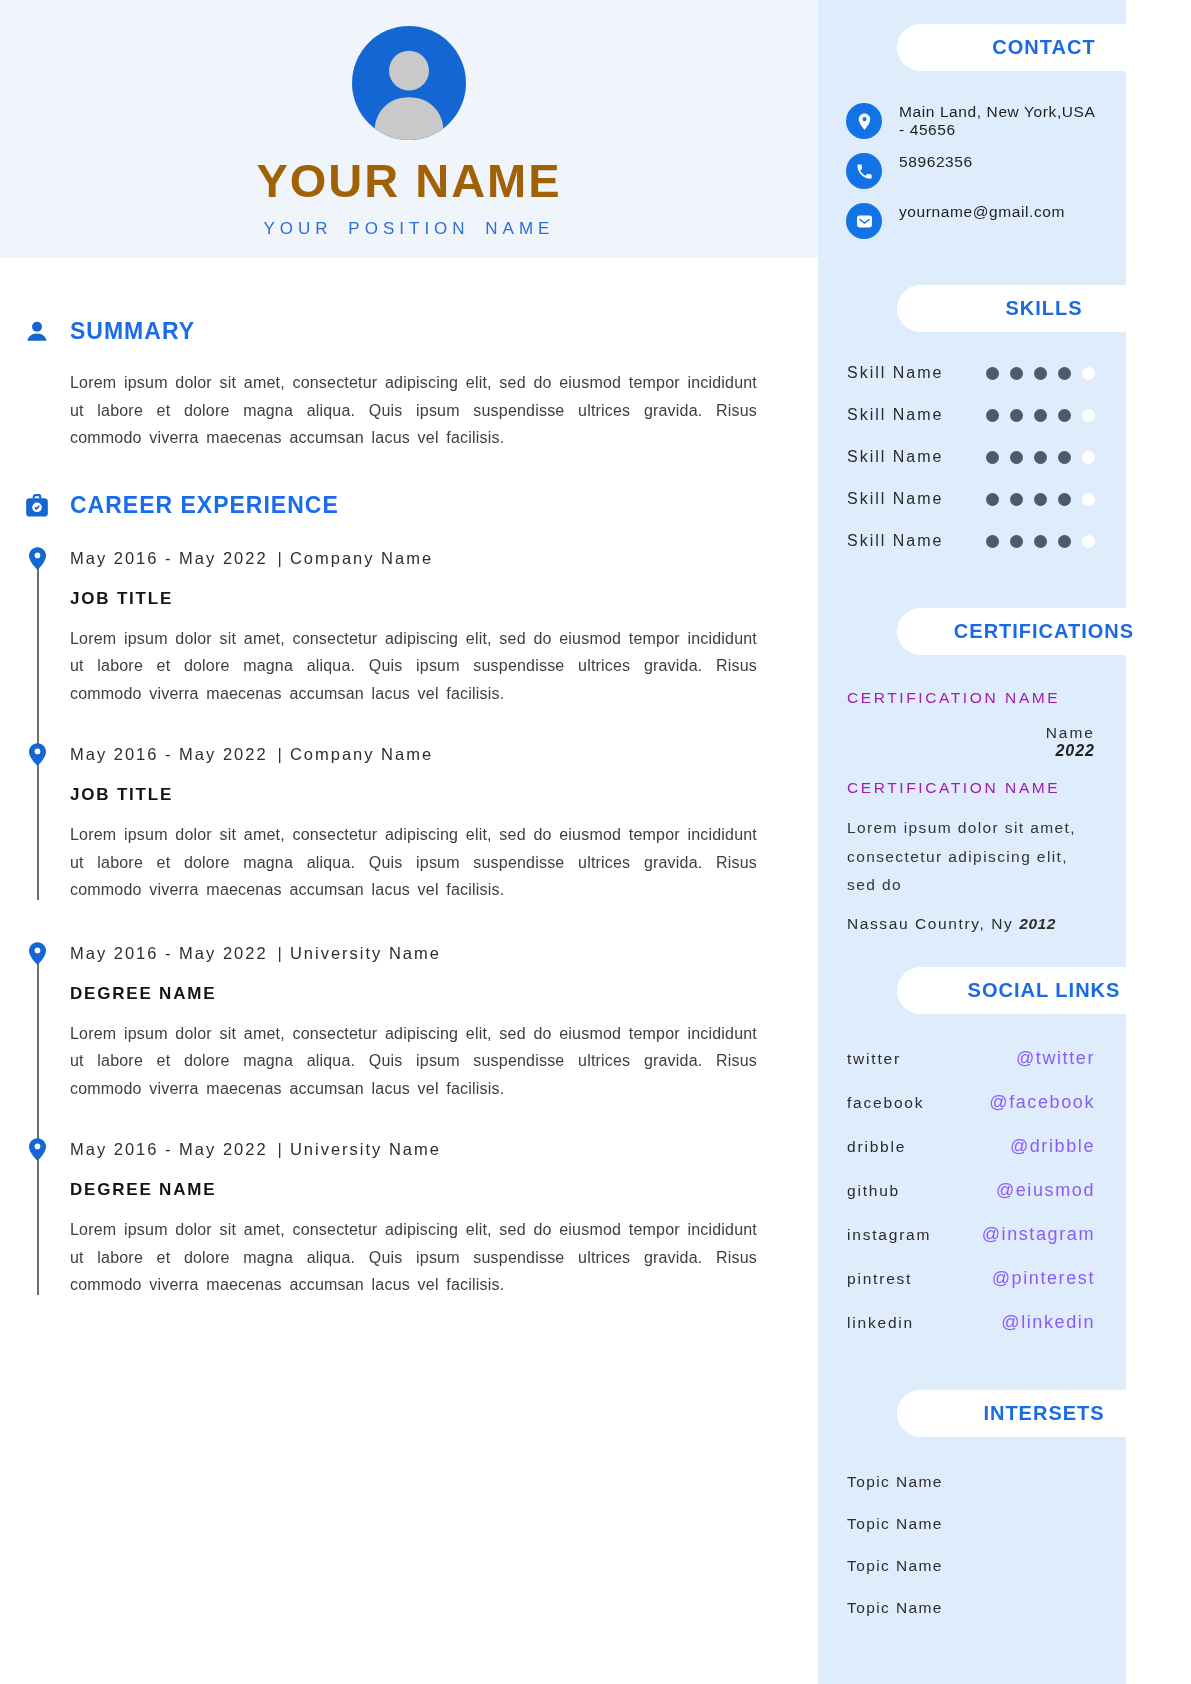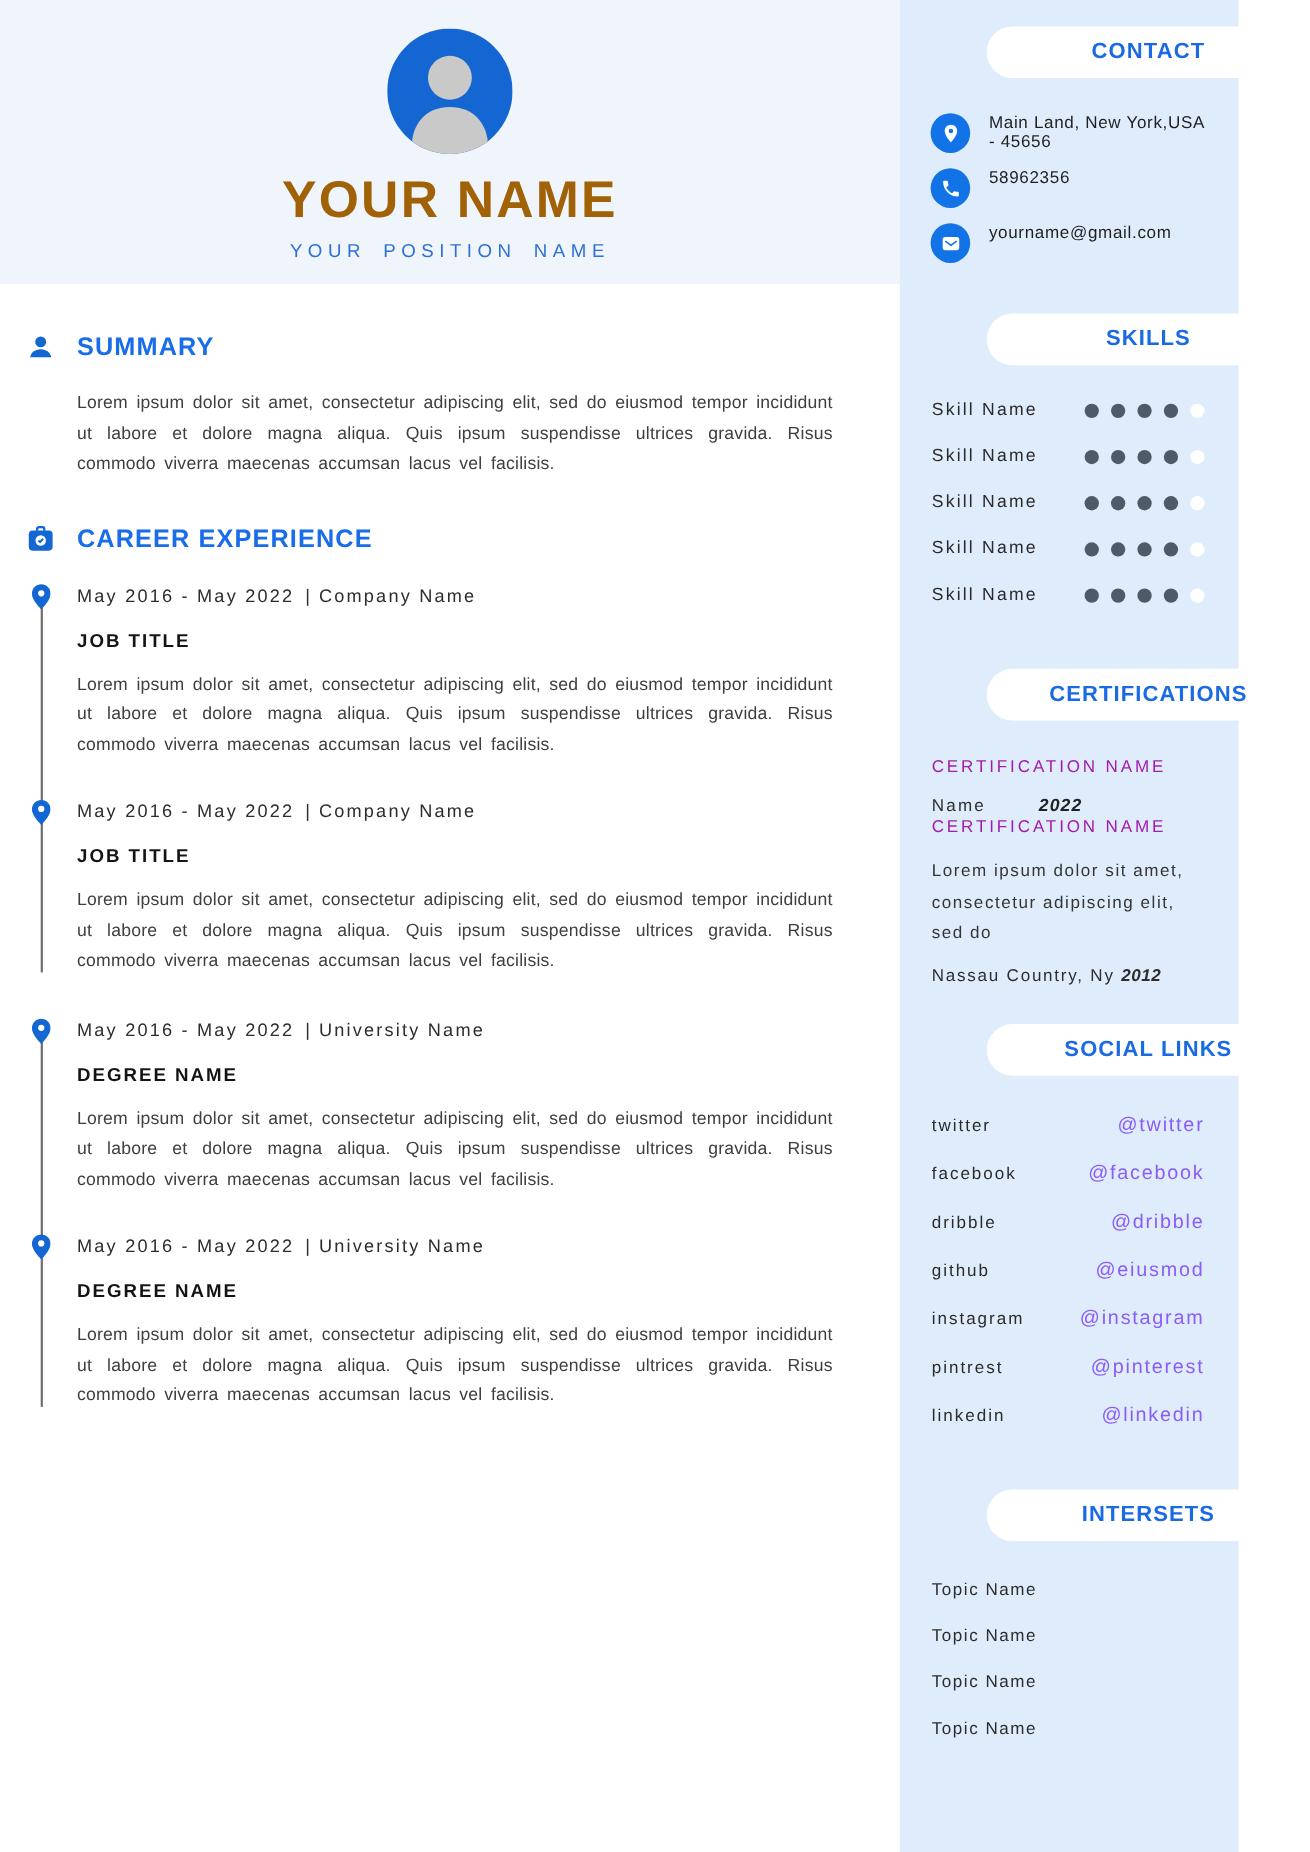--- a/index.html
+++ b/index.html
@@ -34,21 +34,21 @@
     color: #a16207;
   }
   .person-position {
     margin-top: 11px;
     font-size: 17px;
     letter-spacing: 5px;
     word-spacing: 6px;
     color: #2e6fd6;
   }
 
-  .content { padding: 44px 61px 0 70px; }
+  .content { padding: 60px 61px 0 70px; }
 
   .section { margin-bottom: 40px; }
   .section-heading {
     position: relative;
     display: flex;
     align-items: center;
     margin-bottom: 24px;
   }
   .section-heading .heading-icon {
     position: absolute;
@@ -160,21 +160,21 @@
   .dot { width: 13px; height: 13px; border-radius: 50%; background: #ffffff; }
   .dot.filled { background: #4e5a68; }
 
   .cert-block { margin: 34px 31px 4px 29px; }
   .cert-label {
     font-size: 15.5px;
     letter-spacing: 2.6px;
     color: #a21caf;
     margin-bottom: 17px;
   }
-  .cert-name-year { display: flex; align-items: flex-end; margin-bottom: 1px; }
+  .cert-name-year { display: flex; align-items: flex-end; margin-bottom: 19px; flex-direction: column; }
   .cert-name { font-size: 15.5px; letter-spacing: 2px; color: #2e2e2e; }
   .cert-year {
     margin-left: 48px;
     font-size: 16px;
     font-style: italic;
     font-weight: 700;
     letter-spacing: 1px;
     color: #222222;
   }
   .cert-body {

